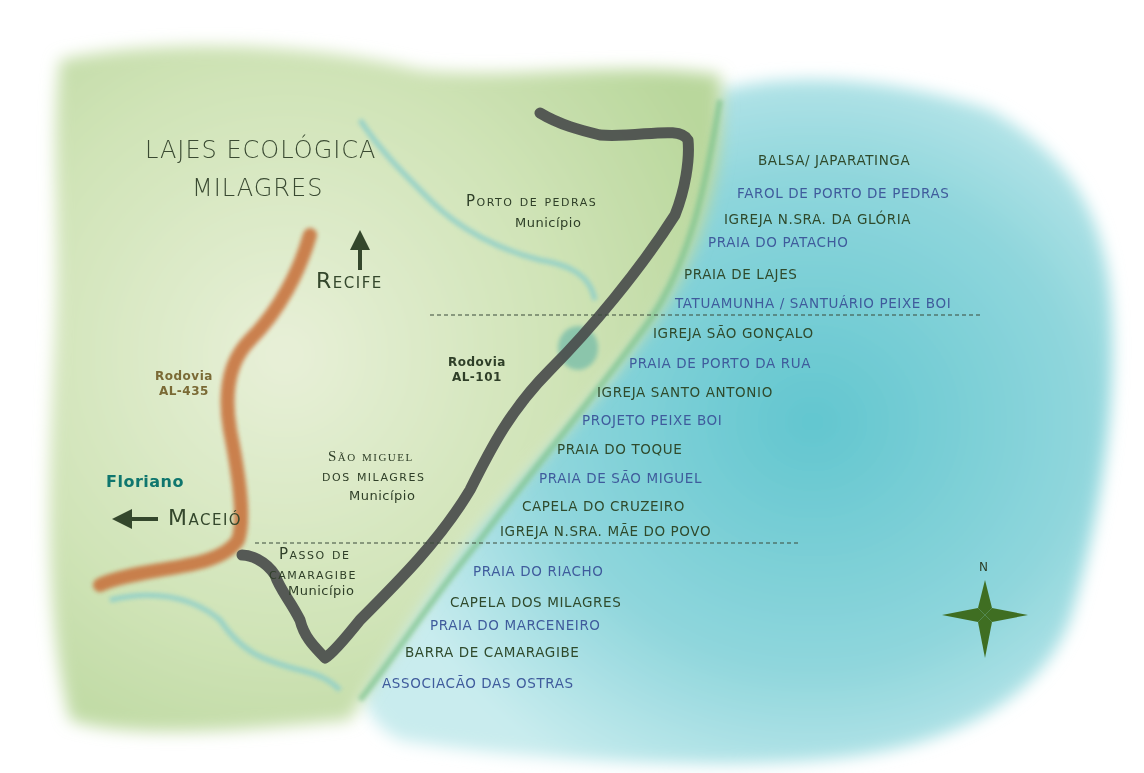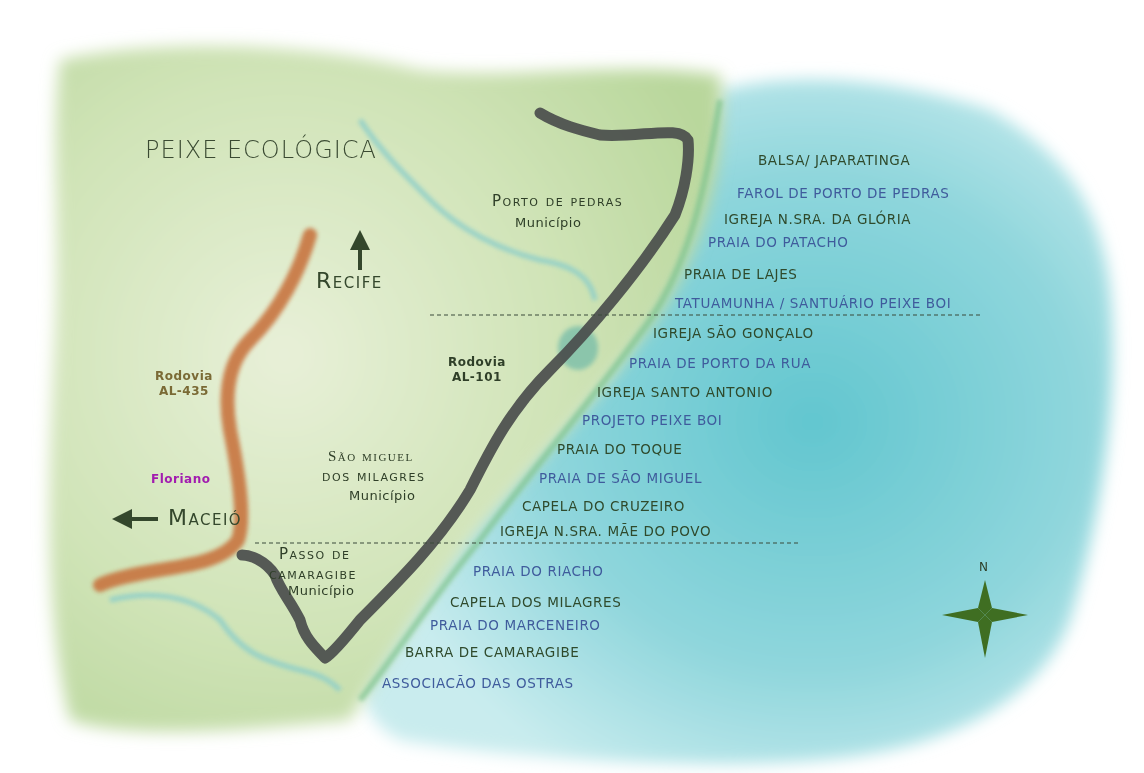--- a/index.html
+++ b/index.html
@@ -10,21 +10,21 @@
   .title { font-family:"DejaVu Sans", sans-serif; font-size:24px; color:#3a4a32; letter-spacing:1px; font-weight:300; }
   .poi { font-size:13.5px; letter-spacing:0.6px;text-align:center; }
   .poi.green { color:#2f4a2c; }
   .poi.blue { color:#3f5b9c; }
   .town { font-size:15px; color:#2f3f28; letter-spacing:1.5px; font-variant:small-caps; }
   .muni { font-size:13px; font-weight:normal; color:#2f3f28; }
   .road { font-size:12px; font-weight:bold; text-align:center; line-height:15px; }
   .road.orange { color:#7a6a35; }
   .road.dark { color:#2f3f28; }
   .dir { font-size:22px; color:#34472c; font-variant:small-caps; letter-spacing:1.5px; }
-  .small { font-size:12px; font-weight:bold; color:#a21caf;margin-left:45px; }
+  .small { font-size:16px; font-weight:bold; color:#0f766e; }
   .compass-n { font-size:12px; color:#2f3f28; }
 </style>
 </head>
 <body>
 
 <div class="map">
 
   <svg class="bg" width="1144" height="773" viewBox="0 0 1144 773">
     <defs>
       <filter id="blur8">
@@ -74,26 +74,27 @@
     </g>
 
     <g>
       <polygon points="985,580 992,608 985,615 978,608" fill="#3f6e22"></polygon>
       <polygon points="985,658 992,622 985,615 978,622" fill="#3f6e22"></polygon>
       <polygon points="942,615 978,608 985,615 978,622" fill="#3f6e22"></polygon>
       <polygon points="1028,615 992,608 985,615 992,622" fill="#3f6e22"></polygon>
     </g>
   </svg>
 
-  <div class="lbl title" style="left:145px; top:136px;">PEIXE ECOLÓGICA</div>
+  <div class="lbl title" style="left:145px; top:136px;">LAJES ECOLÓGICA</div>
+  <div class="lbl title" style="left:192px; top:174px;">MILAGRES</div>
 
   <div class="lbl dir" style="left:316px; top:268px;">Recife</div>
   <div class="lbl dir" style="left:168px; top:505px;">Maceió</div>
 
-  <div class="lbl town" style="left:466px; top:192px;margin-left:26px;">Porto de pedras</div>
+  <div class="lbl town" style="left:466px; top:192px;">Porto de pedras</div>
   <div class="lbl muni" style="left:515px; top:215px;">Município</div>
 
   <div class="lbl town" style="left:328px; top:448px;font-family:Liberation Serif, serif;">São miguel</div>
   <div class="lbl town" style="left:322px; top:467px;">dos milagres</div>
   <div class="lbl muni" style="left:349px; top:488px;">Município</div>
 
   <div class="lbl town" style="left:279px; top:545px;">Passo de</div>
   <div class="lbl town" style="left:269px; top:565px;">camaragibe</div>
   <div class="lbl muni" style="left:288px; top:583px;">Município</div>
 

